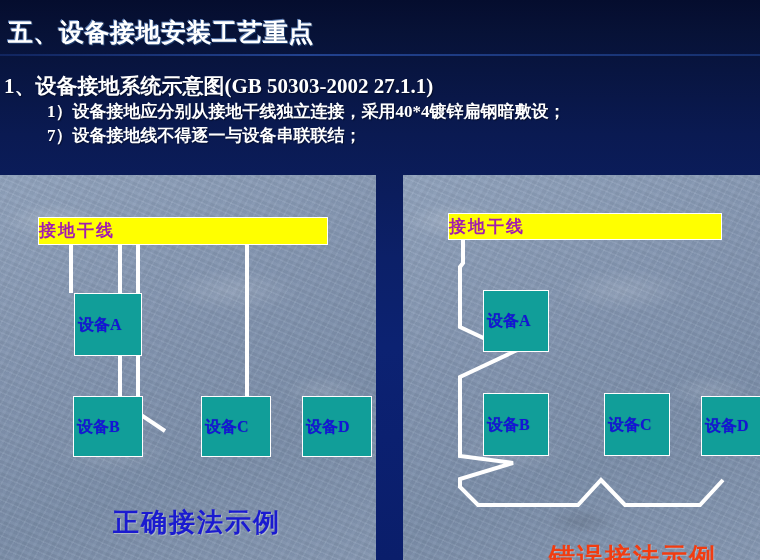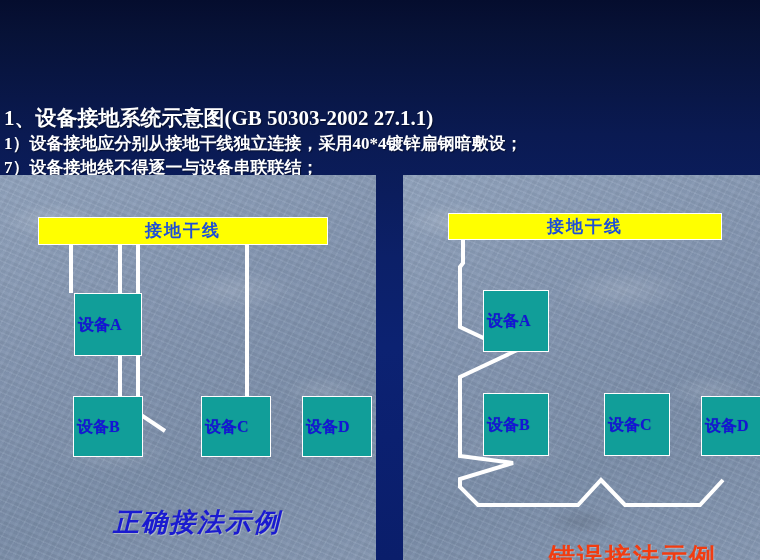--- a/index.html
+++ b/index.html
@@ -50,29 +50,29 @@
     left: 4px; top: 72px;
     width: 752px;
   }
   .line1 {
     font-size: 21px;
     font-weight: bold;
     color: #ffffff;
     white-space: nowrap;
     line-height: 28px;
     text-shadow: 1px 1px 1px rgba(0,0,0,0.45);
-    margin-top: 32px;
   }
   .line2 {
     font-size: 17px;
     font-weight: bold;
     color: #ffffff;
     white-space: nowrap;
     line-height: 24px;
     text-shadow: 1px 1px 1px rgba(0,0,0,0.45);
+    margin-left: 43px;
   }
 
   
   .panel {
     position: absolute;
     top: 175px;
     height: 385px;
     overflow: hidden;
     background-color: #8295b0;
     background-image:
@@ -87,24 +87,23 @@
   }
   #panel-left  { left: 0px;   width: 376px; }
   #panel-right { left: 403px; width: 357px; }
 
   
   .busbar {
     position: absolute;
     background: #ffff00;
     border: 1px solid #ffffff;
     box-sizing: border-box;
-    color: #1d4ed8;
+    color: #a21caf;
     font-size: 17px;
     font-weight: bold;
-    text-align: center;
     line-height: 26px;
     letter-spacing: 2px;
     font-family: "Liberation Serif", "DejaVu Serif", serif;
   }
 
   
   .devbox {
     position: absolute;
     background: #119e99;
     border: 1px solid #ffffff;
@@ -157,20 +156,24 @@
   #caption-wrong {
     color: #f23c10;
     text-shadow: 1px 1px 0 rgba(255,255,255,0.30);
   }
 </style>
 </head>
 <body>
 
 <div id="slide">
 
+  <div id="title-row">
+    <div id="title-text">五、设备接地安装工艺重点</div>
+    <div id="title-underline"></div>
+  </div>
 
   <div id="bullets">
     <div class="line1">1、设备接地系统示意图(GB  50303-2002  27.1.1)</div>
     <div class="line2">1）设备接地应分别从接地干线独立连接，采用40*4镀锌扁钢暗敷设；</div>
     <div class="line2">7）设备接地线不得逐一与设备串联联结；</div>
   </div>
 
   <div class="panel" id="panel-left">
 
     <svg class="wire-svg" viewBox="0 0 376 385" preserveAspectRatio="none">
@@ -195,21 +198,21 @@
     </div>
 
     <div class="devbox" style="left:165px; top:221px; width:70px; height:61px;">
       <span>设备C</span>
     </div>
 
     <div class="devbox" style="left:266px; top:221px; width:70px; height:61px;">
       <span>设备D</span>
     </div>
 
-    <div class="caption" id="caption-correct" style="left:113px; top:330px;font-style:italic;">正确接法示例</div>
+    <div class="caption" id="caption-correct" style="left:113px; top:330px;">正确接法示例</div>
   </div>
 
   <div class="panel" id="panel-right">
 
     <svg class="wire-svg" viewBox="0 0 357 385" preserveAspectRatio="none">
 
       <path class="wire" d="M 60 65
                L 60 88
                L 57 92
                L 57 152

